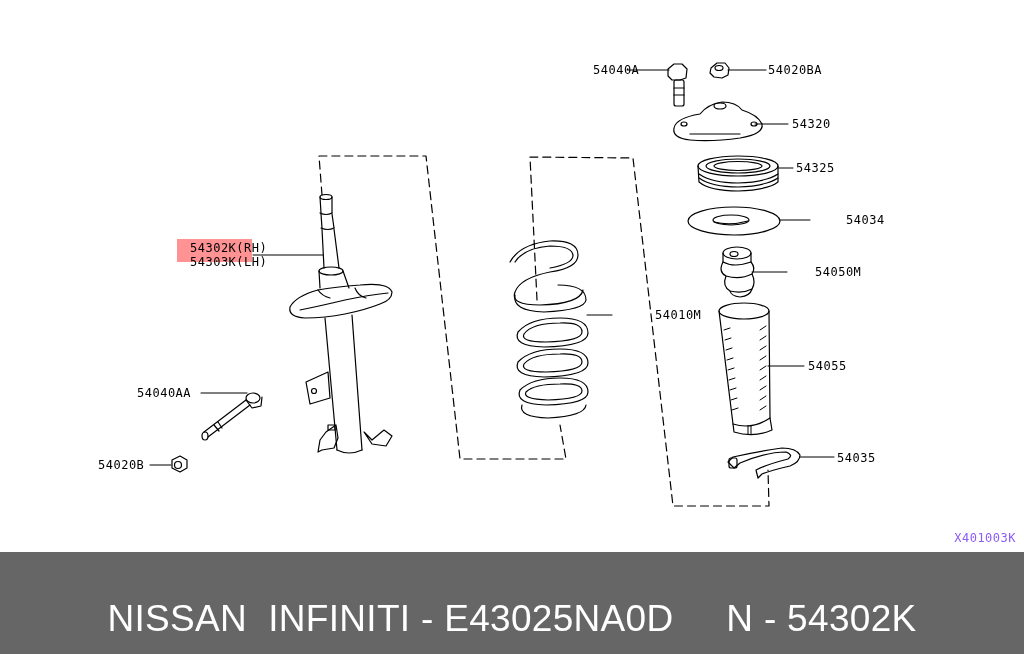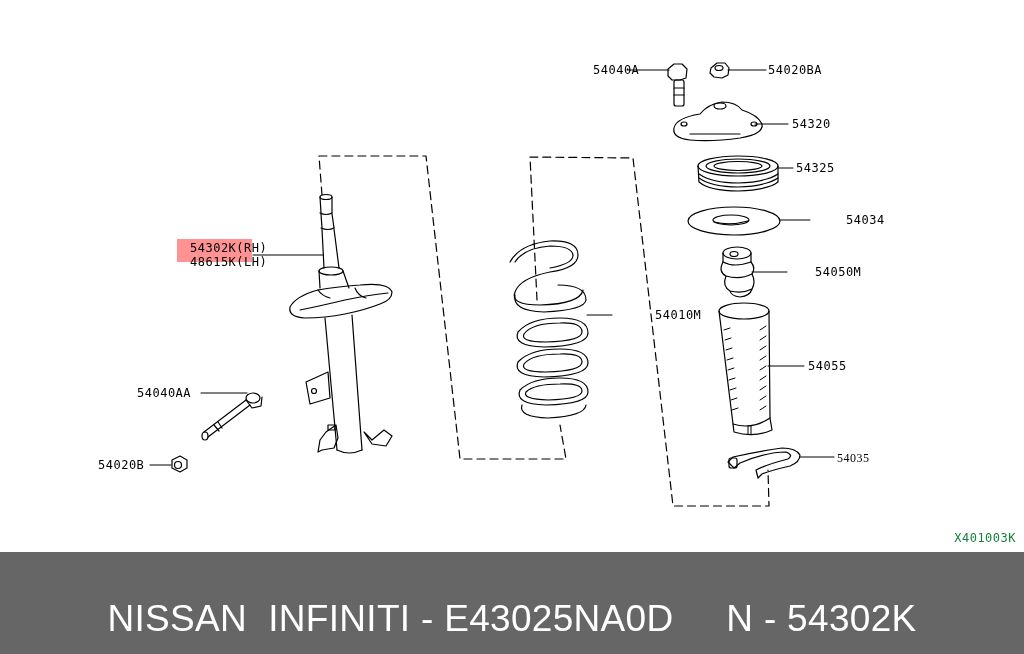--- a/index.html
+++ b/index.html
@@ -42,21 +42,21 @@
       opacity: 0.85;
     }
     .ref-code {
       position: absolute;
       right: 8px;
       top: 532px;
       font-family: "DejaVu Sans Mono", monospace;
       font-size: 12px;
       line-height: 12px;
       letter-spacing: 0.5px;
-      color: #15803d;
+      color: #8b5cf6;
     }
     #banner {
       position: absolute;
       left: 0;
       top: 552px;
       width: 1024px;
       height: 130px;
       background: #666666;
       display: flex;
       align-items: center;
@@ -234,31 +234,31 @@
       <line x1="780" y1="220" x2="810" y2="220"></line>
       <line x1="752" y1="272" x2="787" y2="272"></line>
       <line x1="768" y1="366" x2="804" y2="366"></line>
       <line x1="800" y1="457" x2="834" y2="457"></line>
     </g>
   </svg>
 
   <div class="highlight" style="left:177px; top:239px; width:75px; height:23px;"></div>
 
   <span class="callout-label" style="left:190px; top:242px;">54302K(RH)</span>
-  <span class="callout-label" style="left:190px; top:256px;">48615K(LH)</span>
+  <span class="callout-label" style="left:190px; top:256px;">54303K(LH)</span>
   <span class="callout-label" style="left:137px; top:387px;">54040AA</span>
   <span class="callout-label" style="left:98px; top:459px;">54020B</span>
   <span class="callout-label" style="left:617px; top:309px;margin-left:38px;">54010M</span>
   <span class="callout-label" style="left:593px; top:64px;">54040A</span>
   <span class="callout-label" style="left:768px; top:64px;">54020BA</span>
   <span class="callout-label" style="left:792px; top:118px;">54320</span>
   <span class="callout-label" style="left:796px; top:162px;text-align:center;">54325</span>
   <span class="callout-label" style="left:814px; top:214px;margin-left:32px;">54034</span>
   <span class="callout-label" style="left:815px; top:266px;">54050M</span>
   <span class="callout-label" style="left:808px; top:360px;">54055</span>
-  <span class="callout-label" style="left:837px; top:452px;font-family:Liberation Serif, serif;">54035</span>
+  <span class="callout-label" style="left:837px; top:452px;">54035</span>
 
   <span class="ref-code">X401003K</span>
 </div>
 
 <div id="banner">
   <span class="banner-text">NISSAN  INFINITI - E43025NA0D     N - 54302K</span>
 </div>
 
 </body></html>

